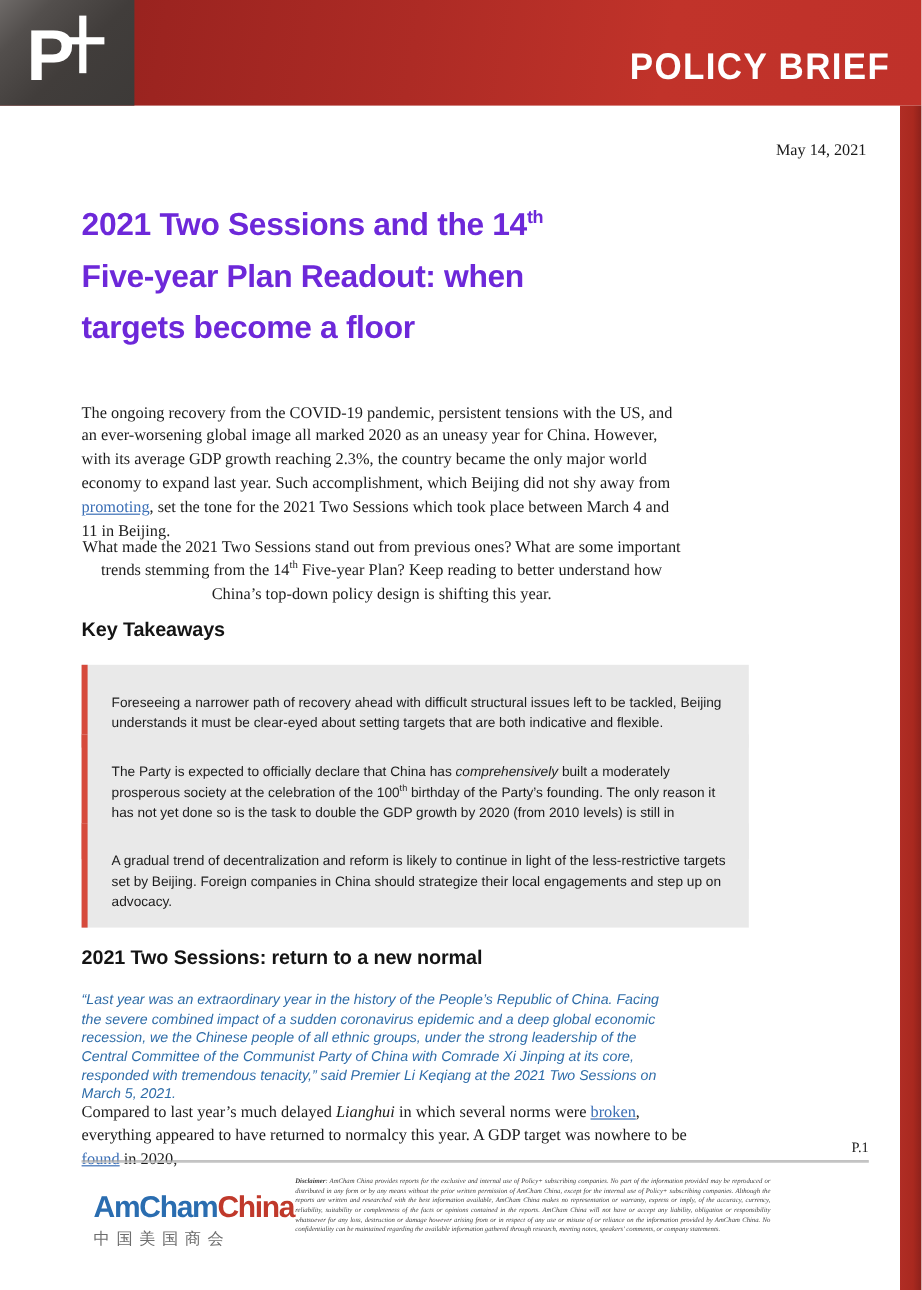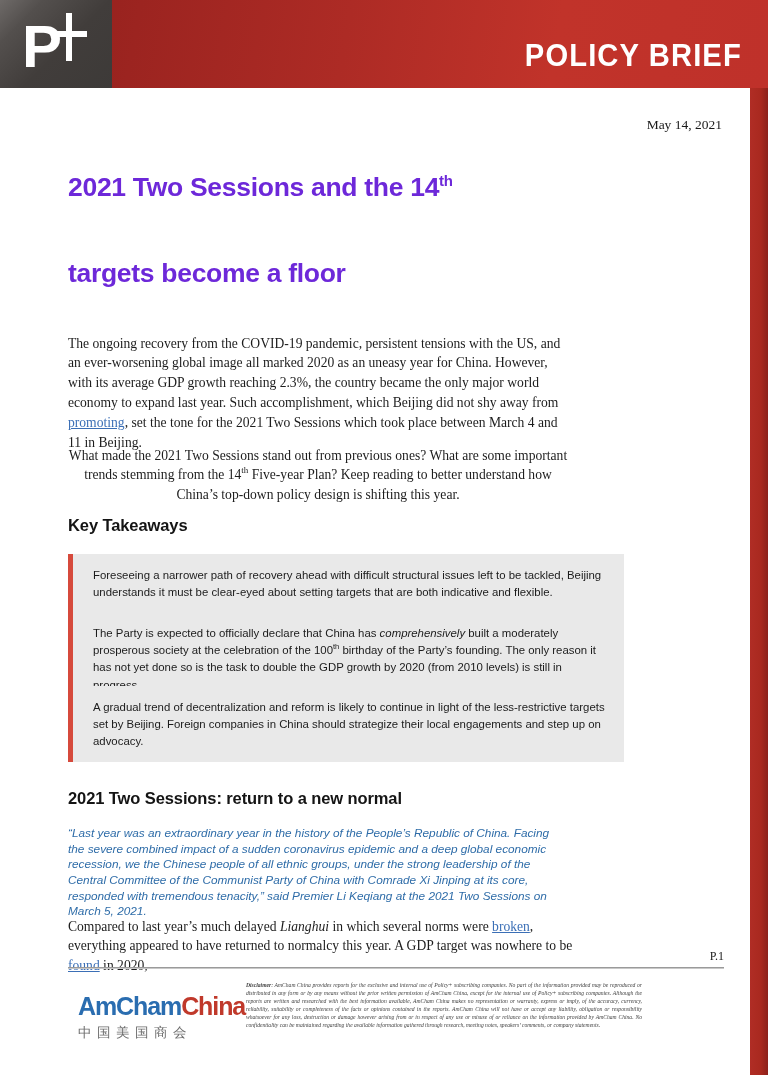--- a/index.html
+++ b/index.html
@@ -170,21 +170,21 @@
     width: 556px;
     background: #e9e9e9;
     border-left: 5px solid #d64a3c;
     box-sizing: border-box;
   }
   .takeaway-text {
     font-family: "Liberation Sans", sans-serif;
     font-size: 11.4px;
     line-height: 17.2px;
     color: #1b1b1b;
-    padding: 13px 14px 11px 20px;
+    padding: 24px 14px 11px 20px;
   }
   .takeaway-text sup { font-size: 7.6px; vertical-align: super; line-height: 0; }
   .takeaway-text .ital { font-style: italic; }
 
   #tk1 { top: 466px; }
   #tk2 { top: 524px; }
   #tk3 { top: 598px; }
 
   .quote {
     position: absolute;
@@ -275,21 +275,21 @@
 </div>
 
 <div class="right-bar"></div>
 
 <div class="content">
 
   <div class="date">May 14, 2021</div>
 
   <h1 class="doc-title">
     <span>2021 Two Sessions and the 14</span><sup>th</sup><br>
-    <br>
+    <span>Five-year Plan Readout: when</span><br>
     <span>targets become a floor</span>
   </h1>
 
   <p class="body-p" id="para1"><span>The ongoing recovery from the COVID-19 pandemic, persistent tensions with the US, and an ever-worsening global image all marked 2020 as an uneasy year for China. However, with its average GDP growth reaching 2.3%, the country became the only major world economy to expand last year. Such accomplishment, which Beijing did not shy away from </span><a class="lnk" href="#">promoting</a><span>, set the tone for the 2021 Two Sessions which took place between March 4 and 11 in Beijing.</span></p>
 
   <p class="body-p" id="para2"><span>What made the 2021 Two Sessions stand out from previous ones? What are some important trends stemming from the 14</span><sup>th</sup><span> Five-year Plan? Keep reading to better understand how China’s top-down policy design is shifting this year.</span></p>
 
   <h2 class="section-head" id="kt-head">Key Takeaways</h2>
 
   <div class="takeaway" id="tk1">

